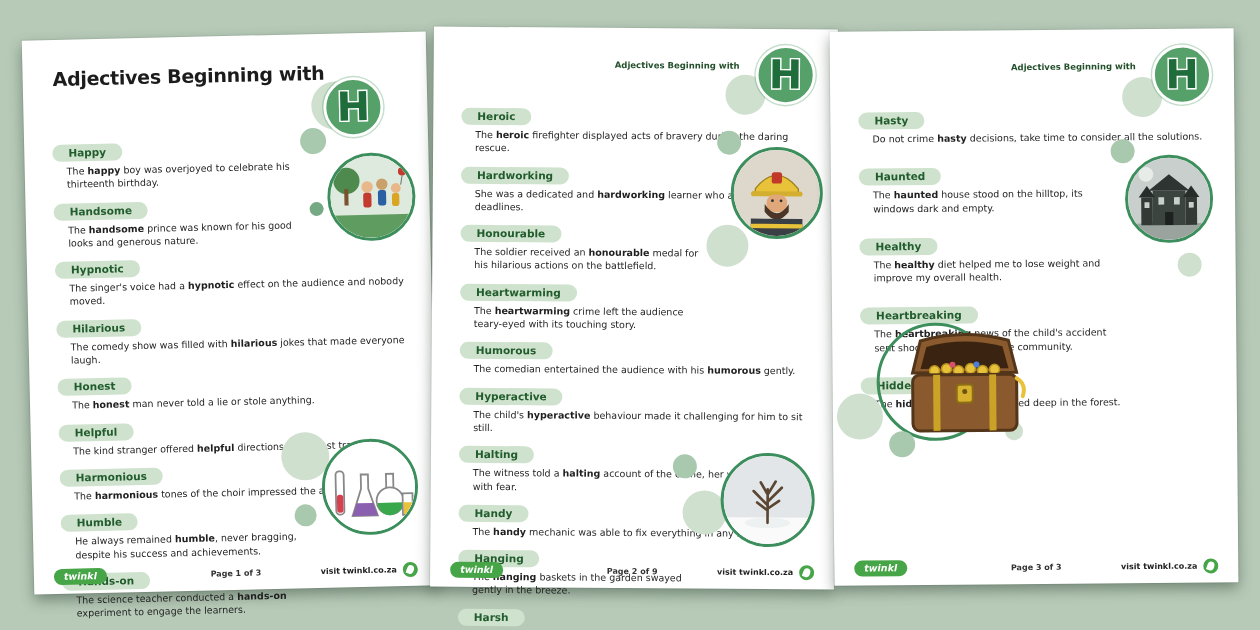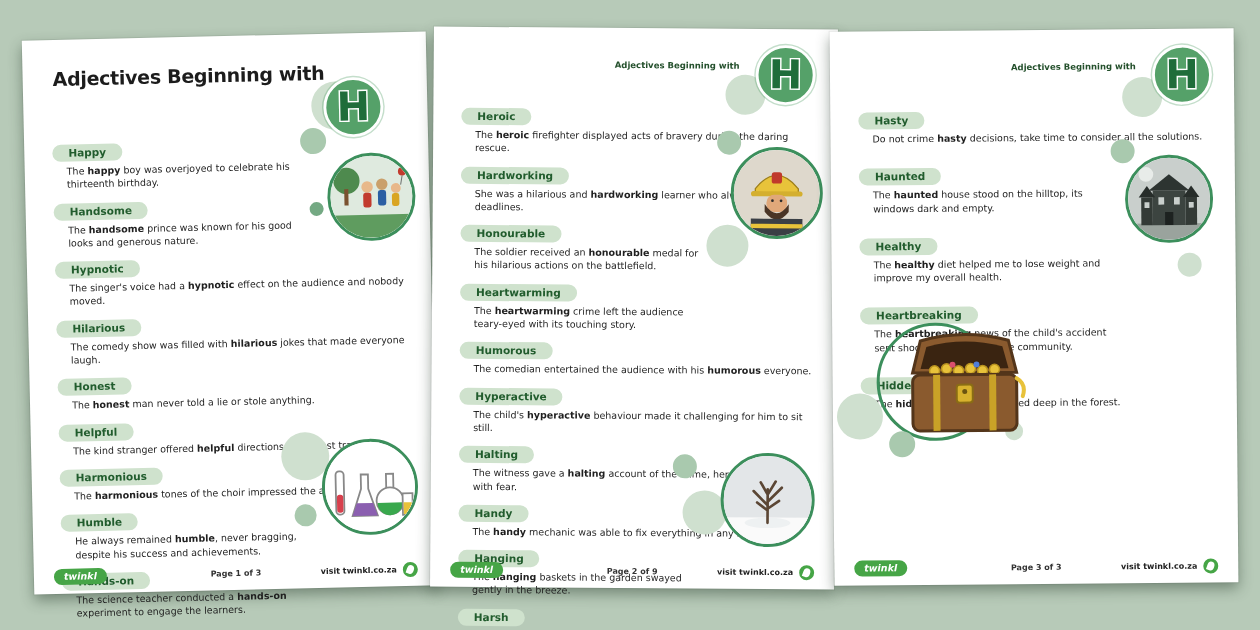--- a/index.html
+++ b/index.html
@@ -227,41 +227,41 @@
       </svg>
     </div>
 
     <div>
       <div class="entry">
         <span class="pill">Heroic</span>
         <p class="sentence"><span>The </span><b>heroic</b><span> firefighter displayed acts of bravery during the daring rescue.</span></p>
       </div>
       <div class="entry">
         <span class="pill">Hardworking</span>
-        <p class="sentence"><span>She was a hilarious and </span><b>hardworking</b><span> learner who always met deadlines.</span></p>
+        <p class="sentence"><span>She was a dedicated and </span><b>hardworking</b><span> learner who always met deadlines.</span></p>
       </div>
       <div class="entry narrow">
         <span class="pill">Honourable</span>
         <p class="sentence"><span>The soldier received an </span><b>honourable</b><span> medal for his hilarious actions on the battlefield.</span></p>
       </div>
       <div class="entry narrow">
         <span class="pill">Heartwarming</span>
         <p class="sentence"><span>The </span><b>heartwarming</b><span> crime left the audience teary-eyed with its touching story.</span></p>
       </div>
       <div class="entry">
         <span class="pill">Humorous</span>
-        <p class="sentence"><span>The comedian entertained the audience with his </span><b>humorous</b><span> everyone.</span></p>
+        <p class="sentence"><span>The comedian entertained the audience with his </span><b>humorous</b><span> gently.</span></p>
       </div>
       <div class="entry">
         <span class="pill">Hyperactive</span>
         <p class="sentence"><span>The child's </span><b>hyperactive</b><span> behaviour made it challenging for him to sit still.</span></p>
       </div>
       <div class="entry">
         <span class="pill">Halting</span>
-        <p class="sentence"><span>The witness gave a </span><b>halting</b><span> account of the crime, her voice trembling with fear.</span></p>
+        <p class="sentence"><span>The witness told a </span><b>halting</b><span> account of the crime, her voice trembling with fear.</span></p>
       </div>
       <div class="entry">
         <span class="pill">Handy</span>
         <p class="sentence"><span>The </span><b>handy</b><span> mechanic was able to fix everything in any make of car.</span></p>
       </div>
       <div class="entry narrow">
         <span class="pill">Hanging</span>
         <p class="sentence"><span>The </span><b>hanging</b><span> baskets in the garden swayed gently in the breeze.</span></p>
       </div>
       <div class="entry narrow">

